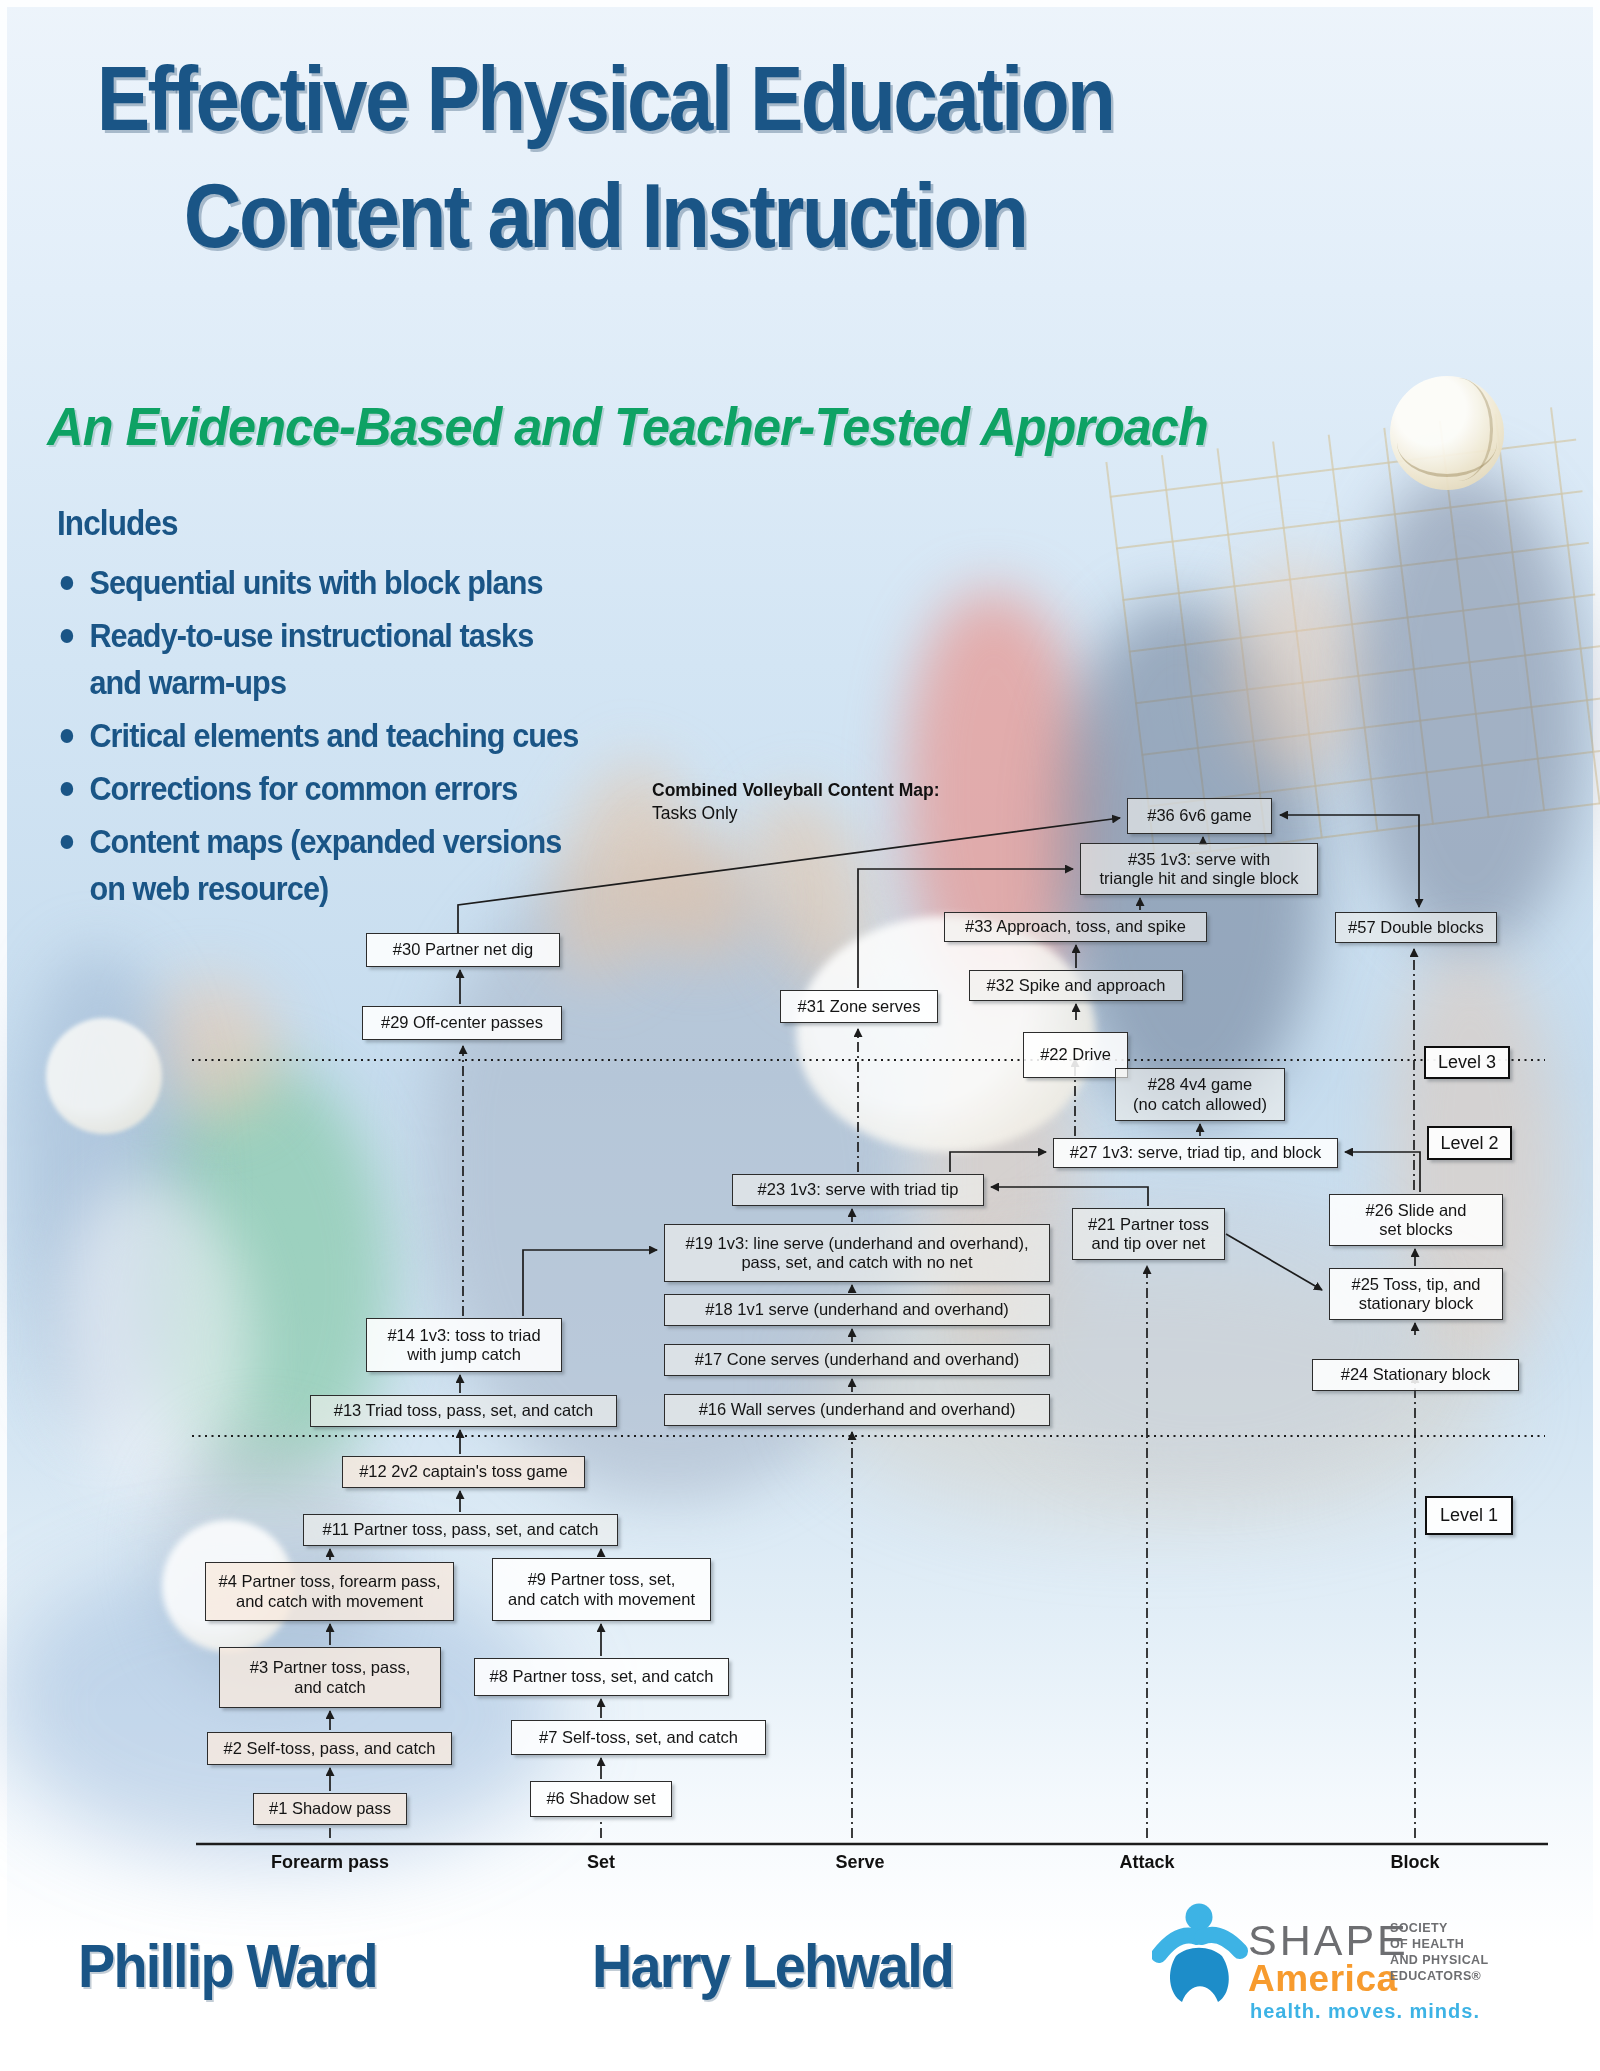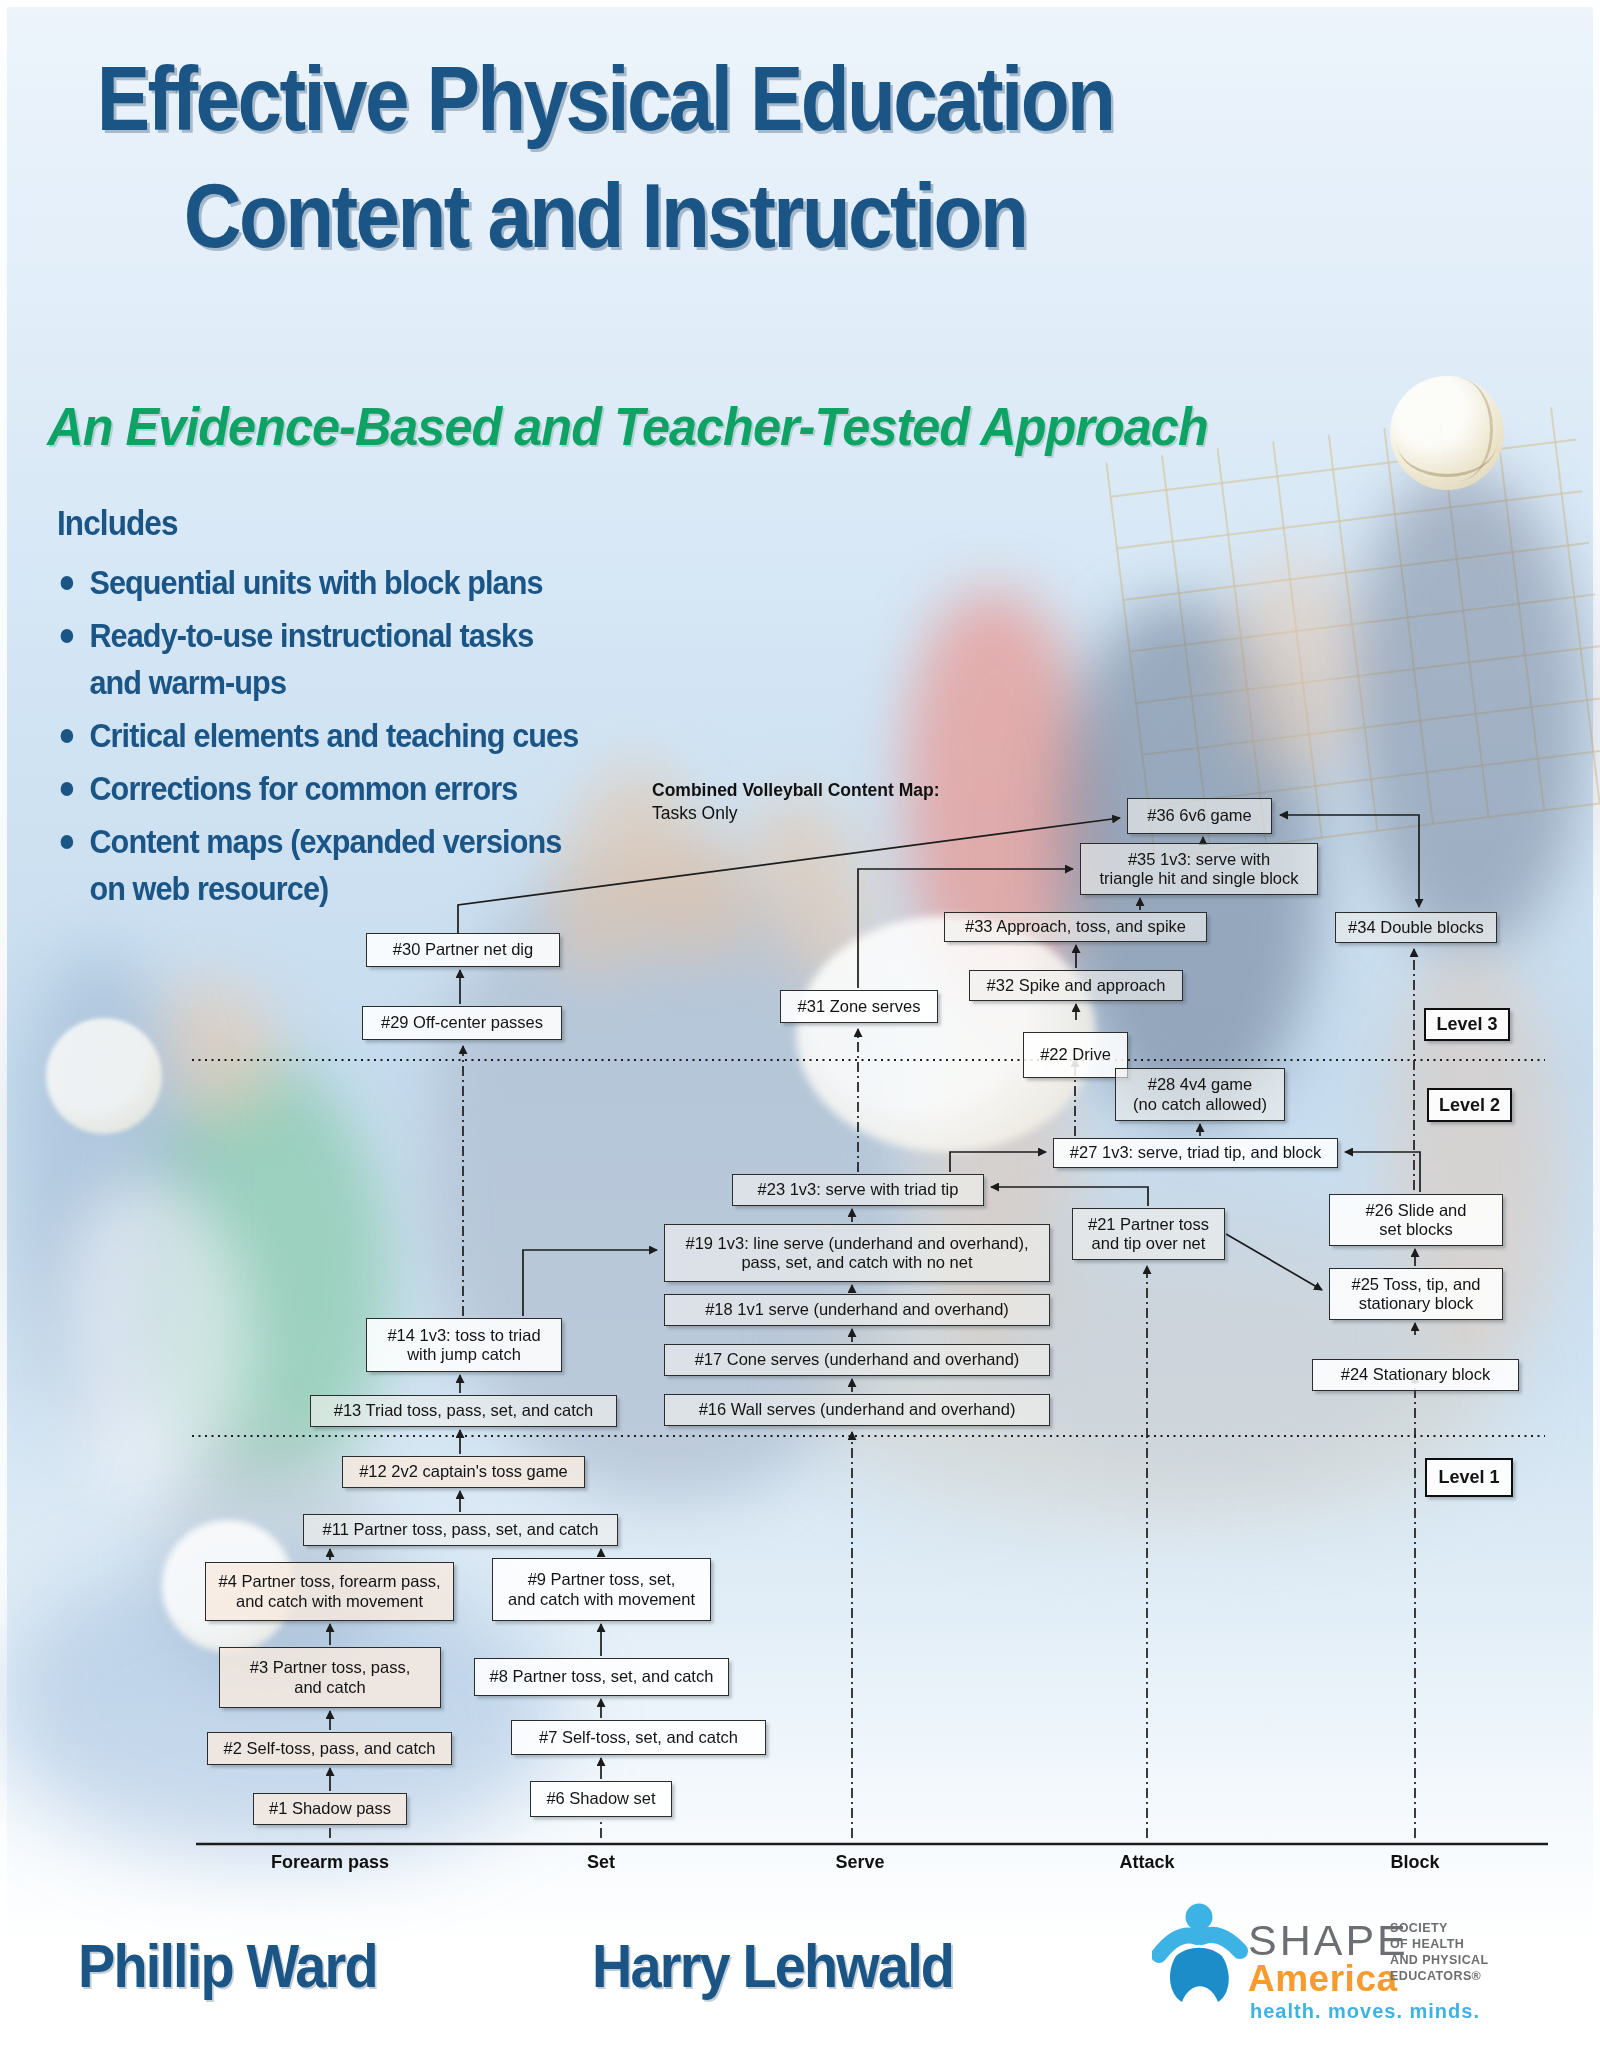--- a/index.html
+++ b/index.html
@@ -56,21 +56,21 @@
     background:var(--blue);}
   
   .map-heading{position:absolute;left:652px;top:779px;color:#111;font-size:17.5px;line-height:23px;}
   .map-heading .b{font-weight:bold;}
   .mbox{position:absolute;display:flex;align-items:center;justify-content:center;text-align:center;
     background:rgba(255,255,255,.87);border:1.6px solid #2c2c2c;color:#141414;
     font-size:16.5px;line-height:1.16;padding:1px 4px;white-space:pre-line;
     box-shadow:2.5px 2.5px 3px rgba(70,80,90,.35);}
   .mbox.g{background:rgba(241,240,237,.62);}
   .mbox.w{background:rgba(247,234,222,.80);}
-  .mbox.level{border:2.4px solid #0e0e0e;font-weight:bold;background:rgba(255,255,255,.93);font-size:18px;}
+  .mbox.level{border:2.4px solid #0e0e0e;font-weight:normal;background:rgba(255,255,255,.93);font-size:18px;margin-top:38px;}
   .axis-label{position:absolute;transform:translateX(-50%);font-weight:bold;font-size:18px;color:#111;}
   #connector-svg{position:absolute;left:0;top:0;pointer-events:none;}
   
   .author{position:absolute;top:1930px;color:var(--blue);font-weight:bold;font-size:62px;letter-spacing:-2px;
     transform:scaleX(.9);transform-origin:0 0;text-shadow:2px 2px 0 rgba(16,56,92,.25);}
   .author.a1{left:78px;}
   .author.a2{left:592px;}
   .logo{position:absolute;left:1146px;top:1896px;width:420px;height:150px;}
   .logo .figure{position:absolute;left:6px;top:6px;}
   .logo .shape{position:absolute;left:102px;top:20px;color:var(--logo-gray);font-size:43px;letter-spacing:3px;
@@ -191,21 +191,21 @@
         <line x1="196" y1="1844" x2="1548" y2="1844" stroke="#1c1c1c" stroke-width="2.6"></line>
       </g>
   </svg>
 
   <div>
       <div class="mbox g" style="left: 1127px; top: 798px; width: 145px; height: 36px;">#36 6v6 game</div>
       <div class="mbox g" style="left: 1080px; top: 843px; width: 238px; height: 52px;">#35 1v3: serve with
 triangle hit and single block</div>
       <div class="mbox " style="left: 366px; top: 933px; width: 194px; height: 34px;">#30 Partner net dig</div>
       <div class="mbox g" style="left: 944px; top: 912px; width: 263px; height: 30px;">#33 Approach, toss, and spike</div>
-      <div class="mbox g" style="left: 1335px; top: 912px; width: 162px; height: 31px;">#34 Double blocks</div>
+      <div class="mbox g" style="left: 1335px; top: 912px; width: 162px; height: 31px;">#57 Double blocks</div>
       <div class="mbox g" style="left: 969px; top: 970px; width: 214px; height: 31px;">#32 Spike and approach</div>
       <div class="mbox " style="left: 362px; top: 1006px; width: 200px; height: 34px;">#29 Off-center passes</div>
       <div class="mbox " style="left: 780px; top: 990px; width: 158px; height: 33px;">#31 Zone serves</div>
       <div class="mbox " style="left: 1023px; top: 1032px; width: 105px; height: 46px;">#22 Drive</div>
       <div class="mbox level" style="left: 1424px; top: 1008px; width: 86px; height: 33px;">Level 3</div>
       <div class="mbox g" style="left: 1115px; top: 1068px; width: 170px; height: 53px;">#28 4v4 game
 (no catch allowed)</div>
       <div class="mbox level" style="left: 1427px; top: 1088px; width: 85px; height: 34px;">Level 2</div>
       <div class="mbox " style="left: 1053px; top: 1138px; width: 285px; height: 30px;">#27 1v3: serve, triad tip, and block</div>
       <div class="mbox g" style="left: 732px; top: 1174px; width: 252px; height: 32px;">#23 1v3: serve with triad tip</div>

